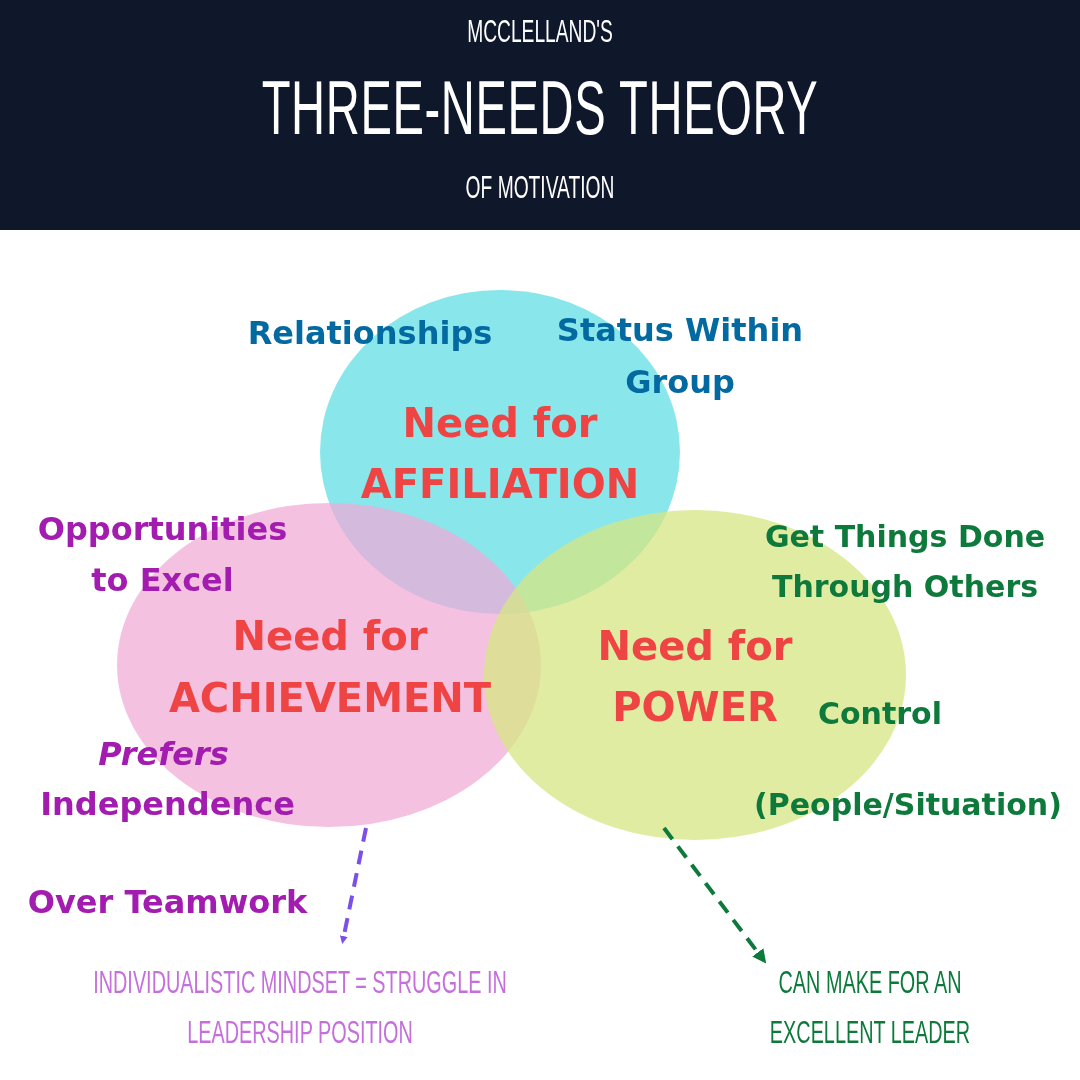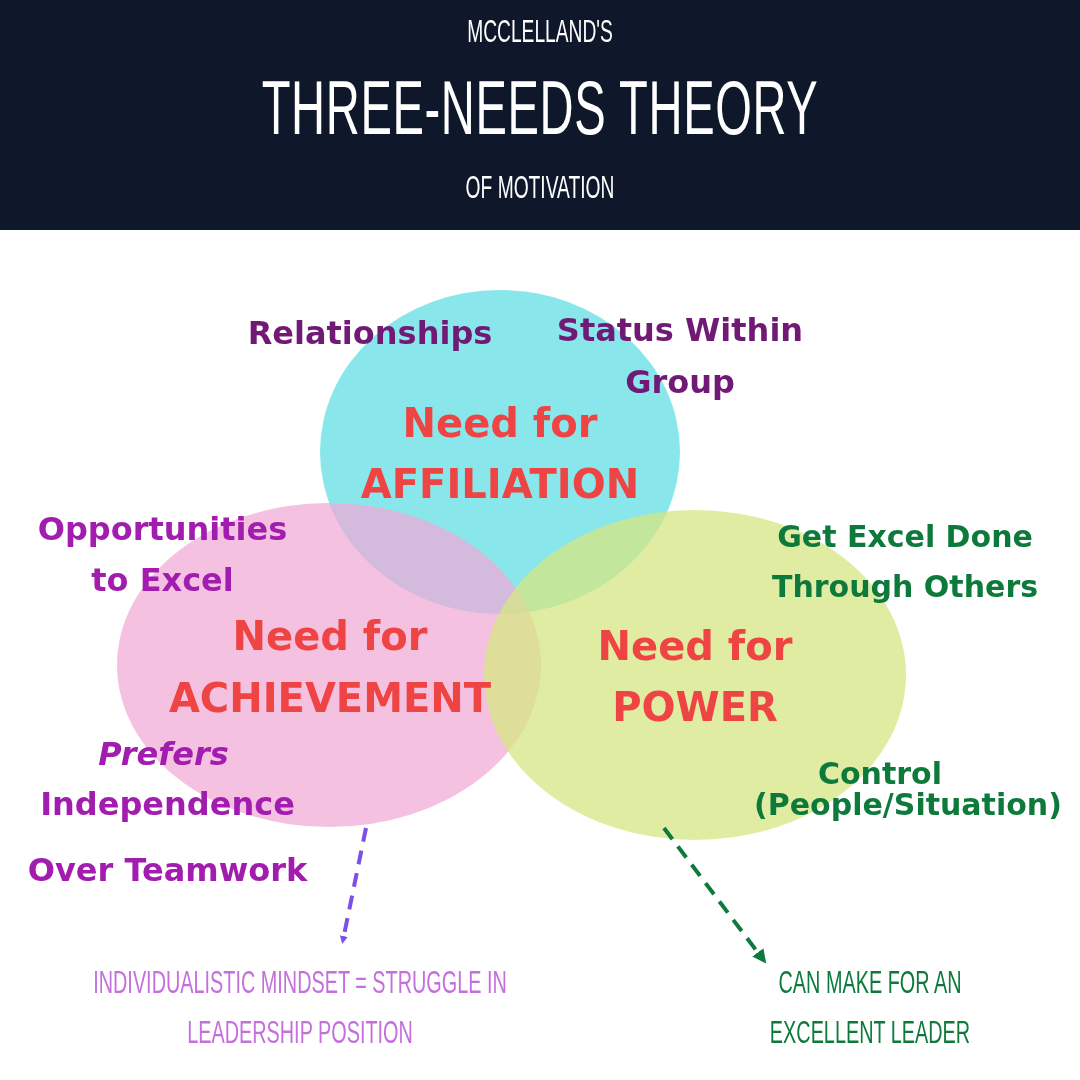--- a/index.html
+++ b/index.html
@@ -5,21 +5,21 @@
   html,body{margin:0;padding:0;}
   body{width:1080px;height:1080px;background:#ffffff;position:relative;overflow:hidden;font-family:"DejaVu Sans",sans-serif;}
   .header{position:absolute;left:0;top:0;width:1080px;height:230px;background:#0f172a;}
   .cond{font-family:"Liberation Sans",sans-serif;color:#fff;position:absolute;left:0;width:1080px;text-align:center;transform-origin:center;}
   #h-sub1{top:14px;font-size:31px;transform:scaleX(0.62);}
   #h-title{top:64px;font-size:76px;transform:scaleX(0.62);letter-spacing:1px;}
   #h-sub2{top:170px;font-size:31px;transform:scaleX(0.62);}
   svg.venn{position:absolute;left:0;top:0;}
   .lbl{position:absolute;text-align:center;font-weight:bold;line-height:1.28;}
   .need{color:#ef4444;font-size:40px;line-height:61px;}
-  .blue{color:#701a75;font-size:32px;line-height:52px;}
+  .blue{color:#0369a1;font-size:32px;line-height:52px;}
   .purple{color:#a21caf;font-size:32px;line-height:50px;}
   .green{color:#0d7a3c;font-size:30px;line-height:50px;}
   .cap{font-family:"Liberation Sans",sans-serif;position:absolute;text-align:center;font-size:31px;line-height:50px;transform:scaleX(0.64);transform-origin:center;}
 </style>
 </head>
 <body>
 
 <div class="header">
   <div class="cond" id="h-sub1">MCCLELLAND'S</div>
   <div class="cond" id="h-title">THREE-NEEDS THEORY</div>
@@ -47,25 +47,25 @@
 <div class="lbl blue" style="left:540px;top:356px;width:280px;text-align:center;">Group</div>
 <div class="lbl need" style="left:330px;top:393px;width:340px;">Need for</div>
 <div class="lbl need" style="left:330px;top:454px;width:340px;">AFFILIATION</div>
 
 <div class="lbl purple" style="left:10px;top:504px;width:305px;">Opportunities</div>
 <div class="lbl purple" style="left:10px;top:555px;width:305px;">to Excel</div>
 <div class="lbl need" style="left:150px;top:606px;width:360px;">Need for</div>
 <div class="lbl need" style="left:150px;top:668px;width:360px;">ACHIEVEMENT</div>
 <div class="lbl purple" style="left:6px;top:729px;width:315px;font-style:italic;">Prefers</div>
 <div class="lbl purple" style="left:10px;top:779px;width:315px;">Independence</div>
-<div class="lbl purple" style="left:10px;top:845px;width:315px;">Over Teamwork</div>
+<div class="lbl purple" style="left:10px;top:877px;width:315px;">Over Teamwork</div>
 
-<div class="lbl green" style="left:750px;top:512px;width:310px;">Get Excel Done</div>
+<div class="lbl green" style="left:750px;top:512px;width:310px;">Get Things Done</div>
 <div class="lbl green" style="left:750px;top:562px;width:310px;">Through Others</div>
 <div class="lbl need" style="left:560px;top:616px;width:270px;">Need for</div>
 <div class="lbl need" style="left:560px;top:677px;width:270px;">POWER</div>
-<div class="lbl green" style="left:700px;top:749px;width:360px;text-align:center;">Control</div>
+<div class="lbl green" style="left:700px;top:689px;width:360px;text-align:center;">Control</div>
 <div class="lbl green" style="left:728px;top:780px;width:360px;">(People/Situation)</div>
 
 <div class="cap" style="left:-40px;top:958px;width:680px;color:#c46fdc;">INDIVIDUALISTIC MINDSET = STRUGGLE IN</div>
 <div class="cap" style="left:-40px;top:1008px;width:680px;color:#c46fdc;">LEADERSHIP POSITION</div>
 <div class="cap" style="left:670px;top:958px;width:400px;color:#0d7a3c;">CAN MAKE FOR AN</div>
 <div class="cap" style="left:670px;top:1008px;width:400px;color:#0d7a3c;">EXCELLENT LEADER</div>
 
 </body></html>

